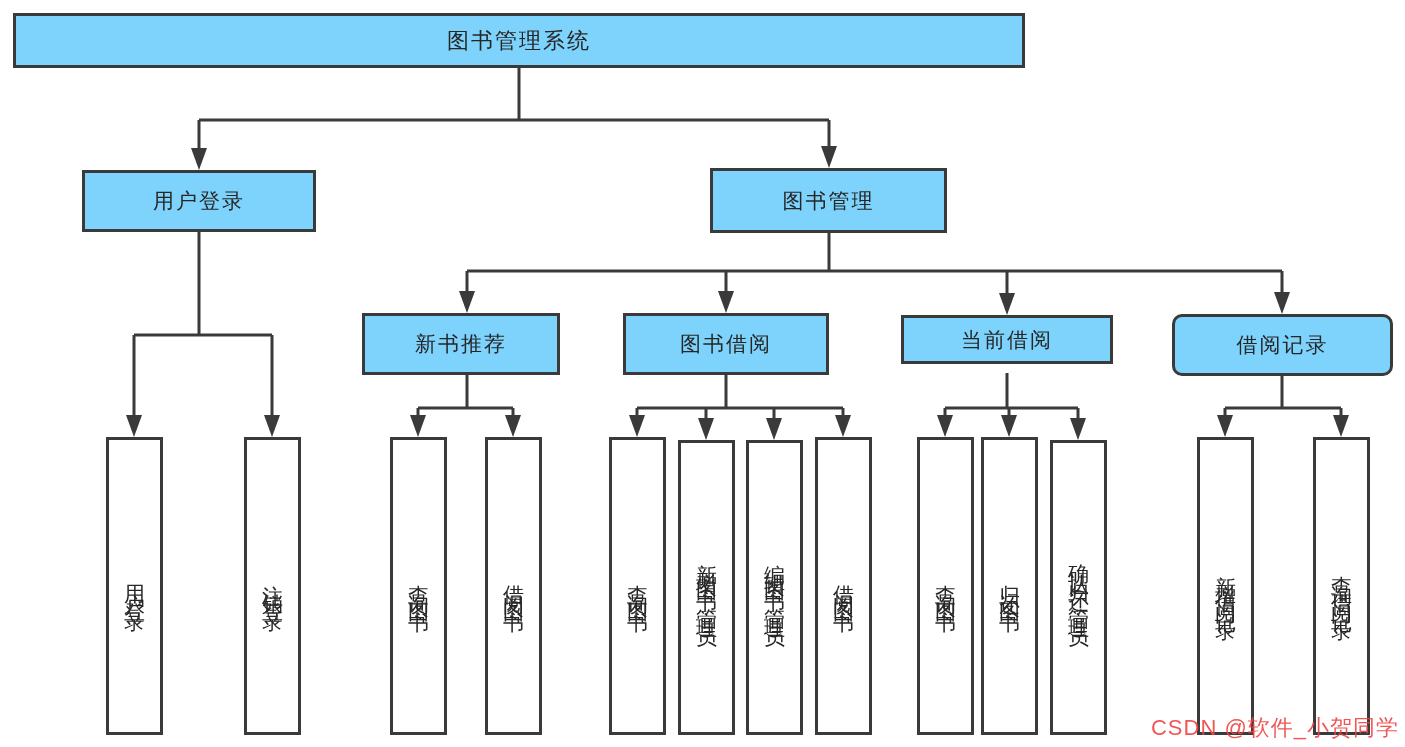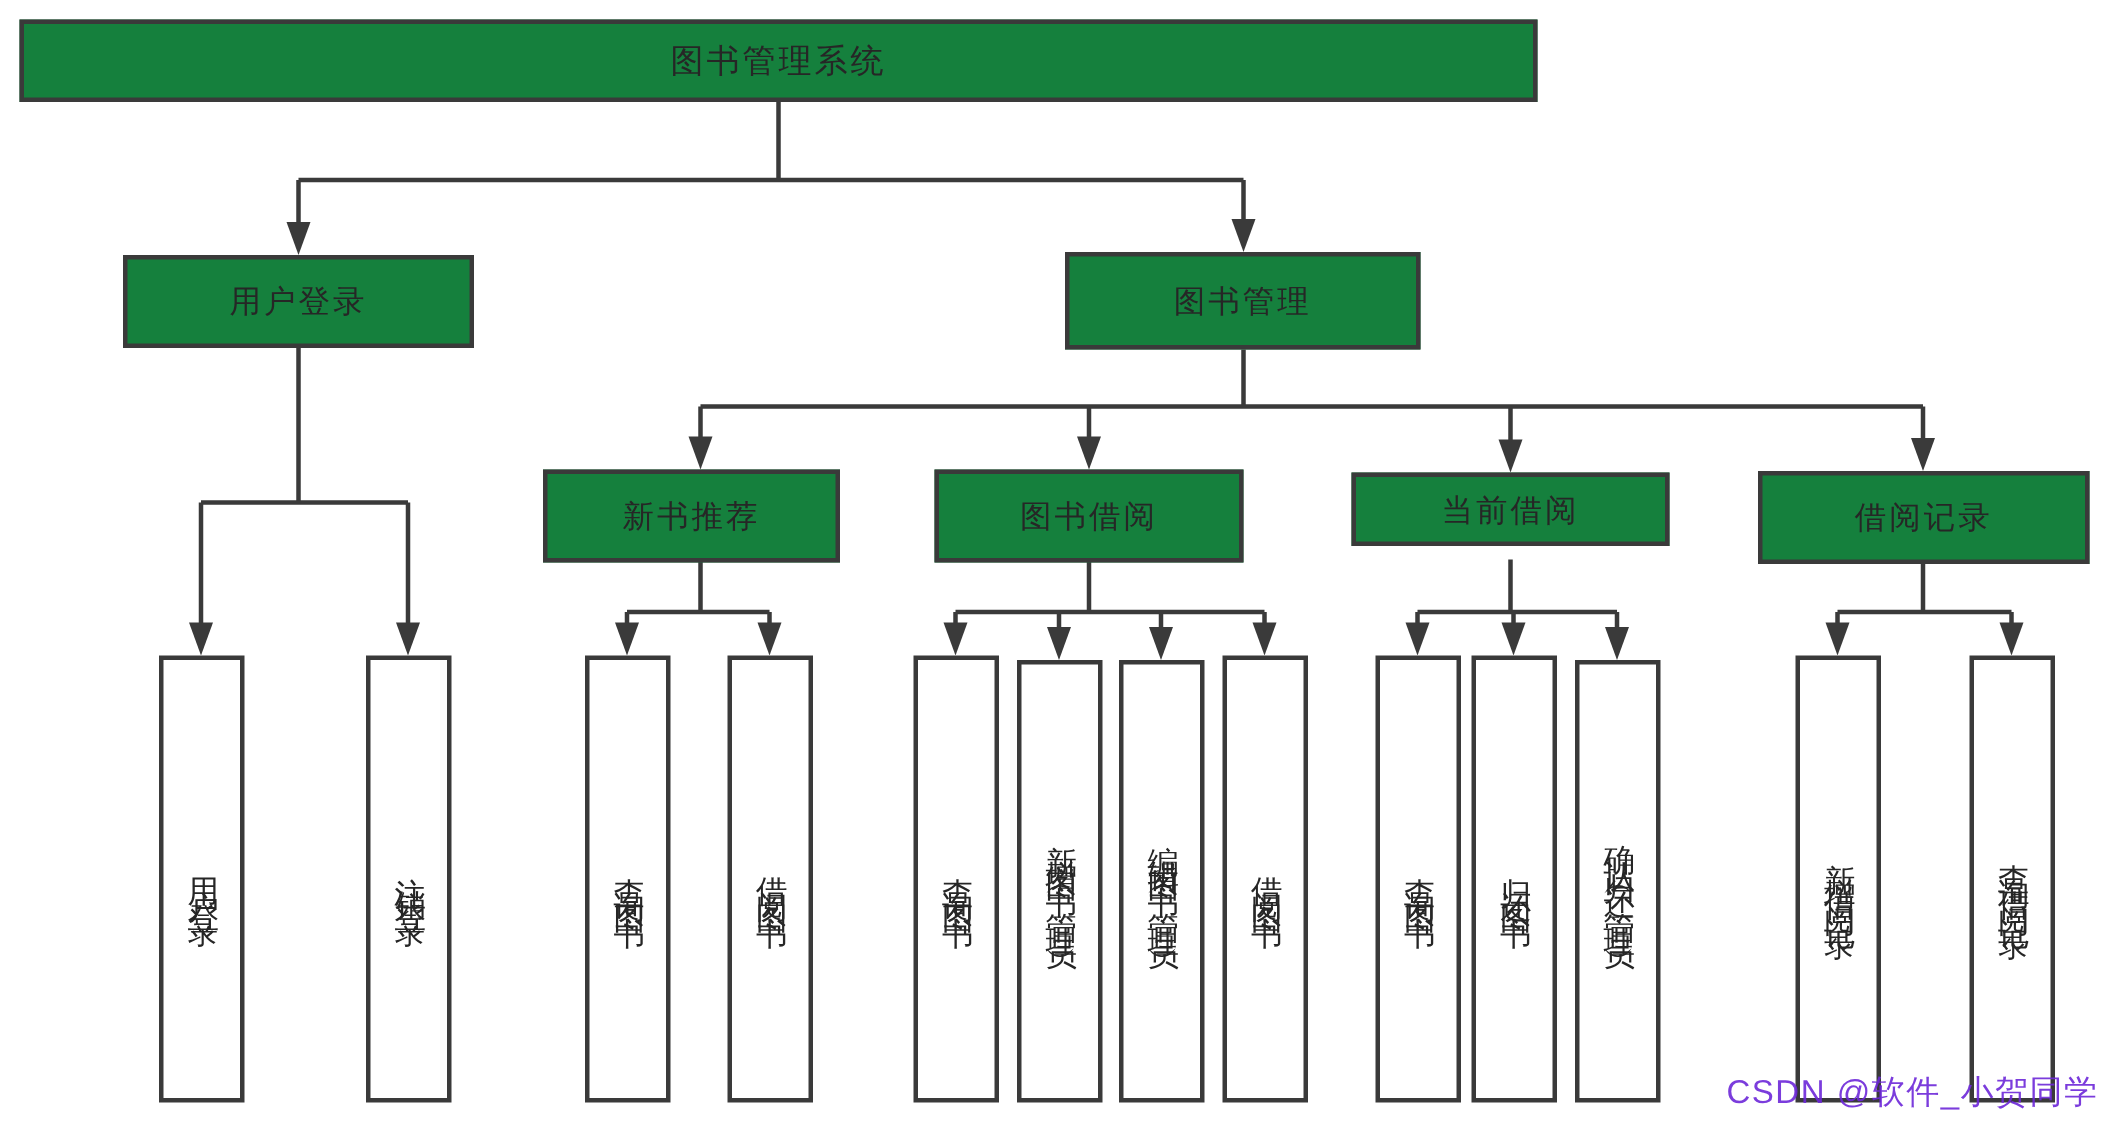--- a/index.html
+++ b/index.html
@@ -25,21 +25,21 @@
     fill:none;
   }
   .connector-layer polygon{
     fill:#3a3a3a;
     stroke:none;
   }
   .node{
     position:absolute;
     box-sizing:border-box;
     border:3px solid #3a3a3a;
-    background:#15803d;
+    background:#7dd3fc;
     display:flex;
     align-items:center;
     justify-content:center;
     font-size:21px;
     letter-spacing:2px;
     color:#262626;
     z-index:2;
   }
   .leaf{
     position:absolute;
@@ -59,21 +59,21 @@
     color:#262626;
     z-index:2;
   }
   .leaf.low{top:440px;height:295px;}
   .watermark{
     position:absolute;
     right:6px;
     bottom:4px;
     font-size:22px;
     letter-spacing:1px;
-    color:#6d28d9;
+    color:#ef4444;
     opacity:.9;
     z-index:5;
     white-space:nowrap;
   }
 </style>
 </head>
 <body>
 
 <div class="canvas">
 
@@ -128,21 +128,21 @@
   </svg>
 
   <div class="node" style="left:13px;top:13px;width:1012px;height:55px;font-size:22px;">图书管理系统</div>
 
   <div class="node" style="left:82px;top:170px;width:234px;height:62px;">用户登录</div>
   <div class="node" style="left:710px;top:168px;width:237px;height:65px;">图书管理</div>
 
   <div class="node" style="left:362px;top:313px;width:198px;height:62px;">新书推荐</div>
   <div class="node" style="left:623px;top:313px;width:206px;height:62px;">图书借阅</div>
   <div class="node" style="left:901px;top:315px;width:212px;height:49px;">当前借阅</div>
-  <div class="node" style="left:1172px;top:314px;width:221px;height:62px;">借阅记录</div>
+  <div class="node" style="left:1172px;top:314px;width:221px;height:62px;border-radius:10px;">借阅记录</div>
 
   <div class="leaf" style="left:106px;">用户登录</div>
   <div class="leaf" style="left:244px;">注销登录</div>
 
   <div class="leaf" style="left:390px;">查询图书</div>
   <div class="leaf" style="left:485px;">借阅图书</div>
 
   <div class="leaf" style="left:609px;">查询图书</div>
   <div class="leaf low" style="left:678px;">新增图书（管理员）</div>
   <div class="leaf low" style="left:746px;">编辑图书（管理员）</div>

